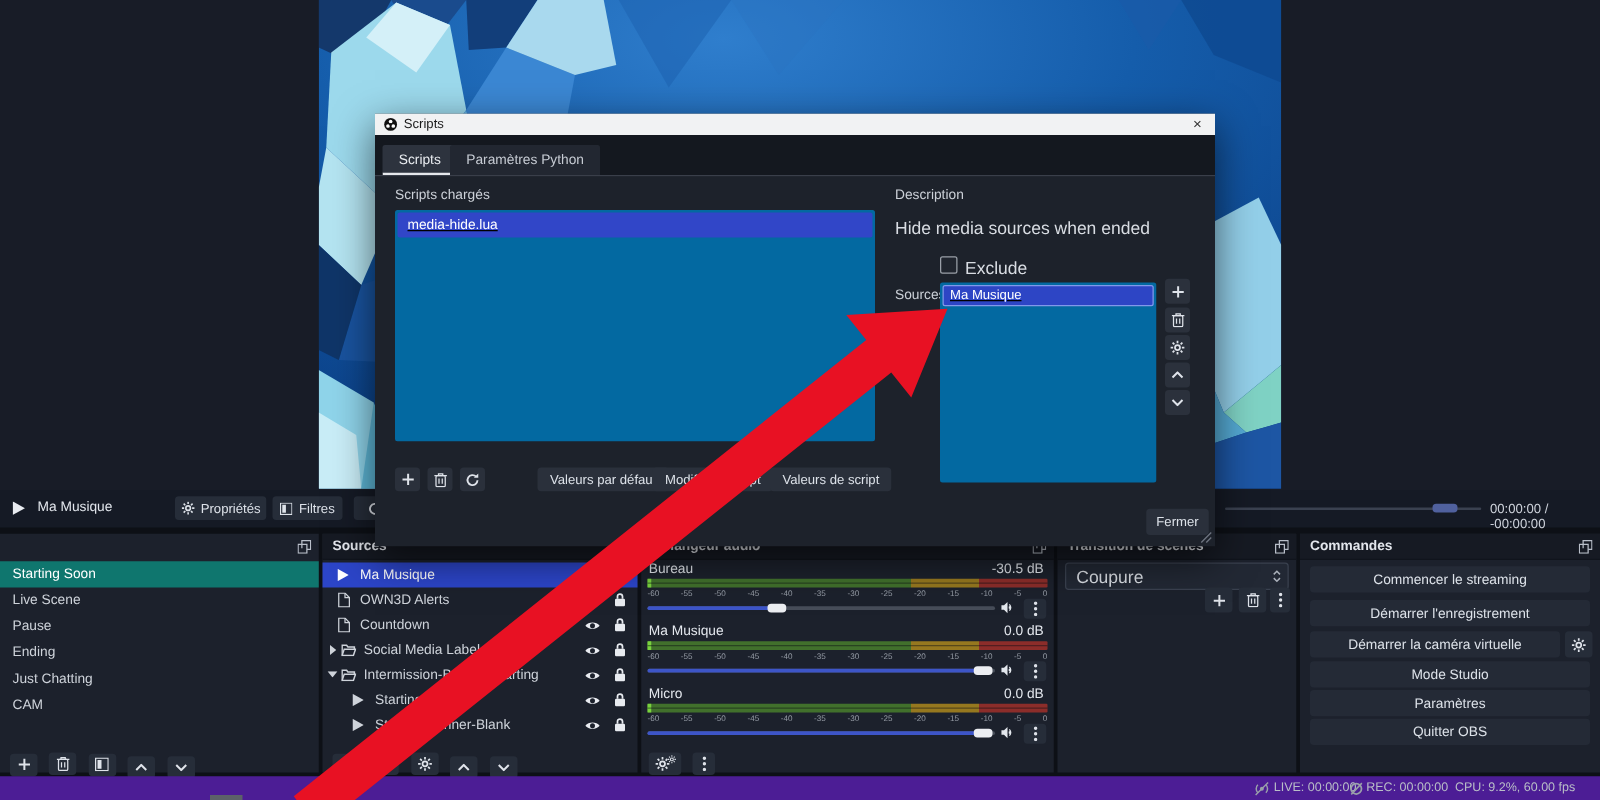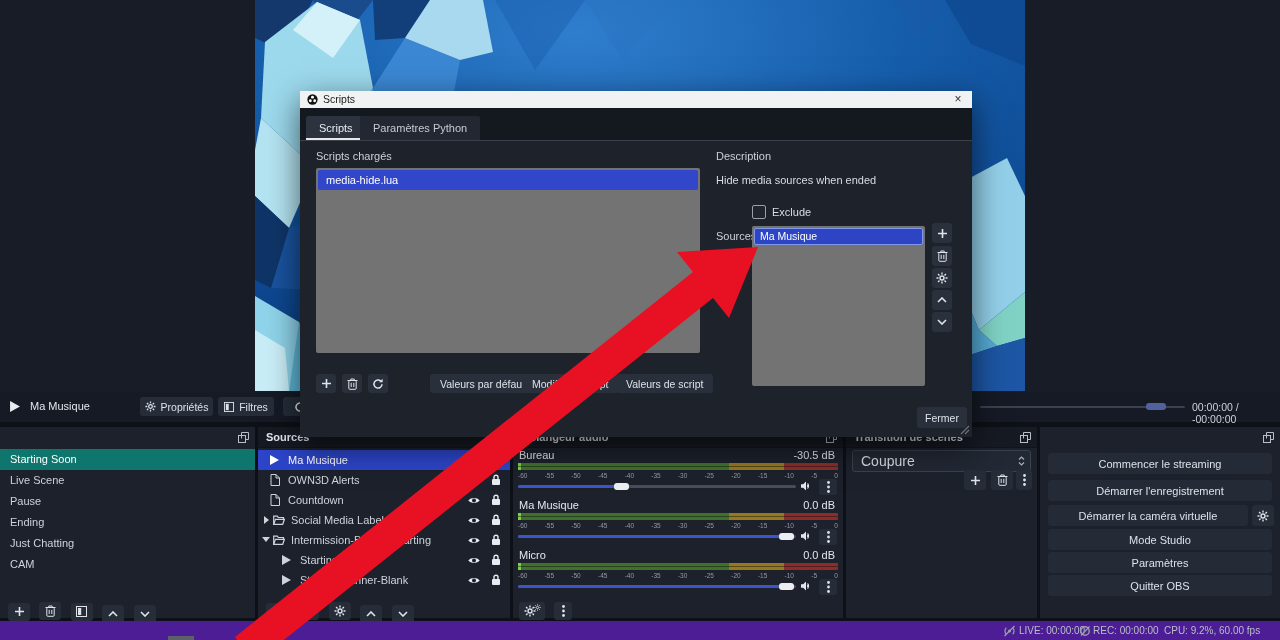--- a/index.html
+++ b/index.html
@@ -71,22 +71,22 @@
   .dialog{left:300px;top:91px;width:672px;height:346px;background:#1d222b;z-index:40;
           box-shadow:0 10px 30px rgba(0,0,0,.6);}
   .dtitle{position:absolute;left:0;top:0;right:0;height:17px;background:#f1f2f3;}
   .dtitle .txt{position:absolute;left:23px;top:0;font-size:10.5px;line-height:17px;color:#1a1a1a;}
   .dclose{position:absolute;right:6px;top:0;width:16px;height:17px;color:#333;font-size:12px;line-height:17px;text-align:center;}
   .tabbar{position:absolute;left:0;top:17px;right:0;height:33px;background:#14181f;border-bottom:1px solid #3a3f4a;box-sizing:border-box;}
   .tab{position:absolute;bottom:0;height:24px;line-height:24px;font-size:11px;padding:0 13px;border-radius:2px 2px 0 0;}
   .tab.active{background:#2d333e;color:#e9ecf0;border-bottom:2px solid #e6e8ec;box-sizing:border-box;}
   .tab.inactive{background:#222731;color:#c6cbd3;}
   .dlabel{position:absolute;font-size:11px;color:#ccd1d8;}
-  .dtext{position:absolute;font-size:11px;color:#d9dde3;}
-  .listbox{position:absolute;background:#737373;border-radius:2px;}
+  .dtext{position:absolute;font-size:14px;color:#d9dde3;}
+  .listbox{position:absolute;background:#0369a1;border-radius:2px;text-decoration:underline;}
   .listitem{margin:2px;height:20px;background:#3146c8;border-radius:2px;color:#fff;font-size:11px;line-height:20px;padding-left:8px;}
   .dsq{width:20px;height:19px;background:#2a303b;}
   .dside{width:20px;height:20px;background:#2b313c;left:632px;}
   .dbtn{background:#2a303b;}
   .checkbox{position:absolute;left:452px;top:114px;width:12px;height:12px;border:1px solid #9aa0a8;border-radius:2px;background:#20252e;}
   .edititem{margin:2px;height:15px;background:#2d45c5;border:1px solid #8298ea;border-radius:2px;
             color:#fff;font-size:10.5px;line-height:15px;padding-left:5px;}
   .grip{position:absolute;right:2px;bottom:2px;color:#6a707c;}
 
   .arrow-overlay{left:0;top:0;width:1280px;height:640px;z-index:90;pointer-events:none;}
@@ -628,20 +628,21 @@
         </svg>
       </div>
     <div class="sqbtn" style="left:170px;top:43px;width:16px;height:20px">
         <svg class="ic" width="3" height="12">
           <use href="#i-kebab"></use>
         </svg>
       </div>
   </div>
 
   <div class="panel" style="left:1040px;width:240px">
+    <div class="panel-header">Commandes</div>
     <span class="popout">
         <svg class="ic" width="11" height="11">
           <use href="#i-popout"></use>
         </svg>
       </span>
     <div class="cmd" style="top:26px">Commencer le streaming</div>
     <div class="cmd" style="top:78px;width:200px">Démarrer la caméra virtuelle</div>
     <div class="cmd" style="top:53px">Démarrer l'enregistrement</div>
     <div class="sqbtn" style="left:212px;top:78px;width:22px;height:21px">
         <svg class="ic" width="12" height="12">

